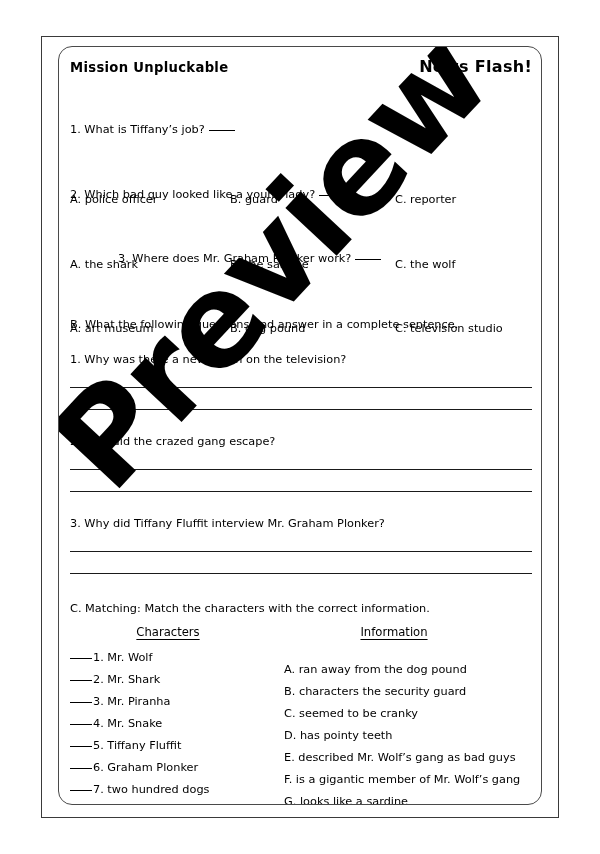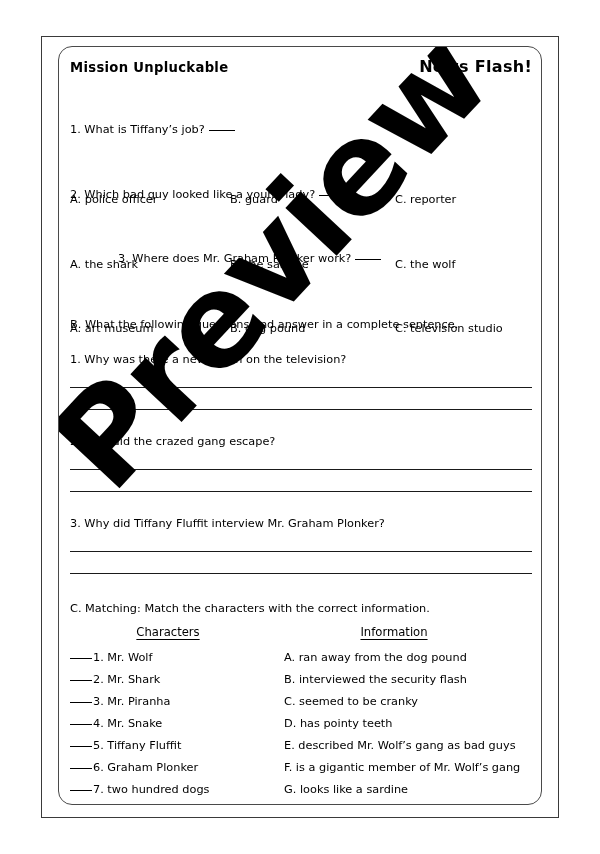--- a/index.html
+++ b/index.html
@@ -133,21 +133,21 @@
   }
   .match-left {
     position: absolute;
     left: 0px;
     top: 0;
     white-space: nowrap;
   }
   .match-right {
     position: absolute;
     left: 214px;
-    top: 0;
+    top: 12px;
     white-space: nowrap;
   }
   .blank-match {
     display: inline-block;
     width: 22px;
     border-bottom: 1.4px solid #000;
     height: 0;
     vertical-align: 2px;
     margin-right: 1px;
   }
@@ -230,21 +230,21 @@
 
     <div class="match-head" style="top:578px;" id="head-characters">Characters</div>
     <div class="match-head" style="top:578px;" id="head-information">Information</div>
 
     <div class="match-row" style="top:604px;">
       <span class="match-left"><span class="blank-match"></span><span>1. Mr. Wolf</span></span>
       <span class="match-right">A. ran away from the dog pound</span>
     </div>
     <div class="match-row" style="top:626px;">
       <span class="match-left"><span class="blank-match"></span><span>2. Mr. Shark</span></span>
-      <span class="match-right">B. interviewed the security flash</span>
+      <span class="match-right">B. characters the security guard</span>
     </div>
     <div class="match-row" style="top:648px;">
       <span class="match-left"><span class="blank-match"></span><span>3. Mr. Piranha</span></span>
       <span class="match-right">C. seemed to be cranky</span>
     </div>
     <div class="match-row" style="top:670px;">
       <span class="match-left"><span class="blank-match"></span><span>4. Mr. Snake</span></span>
       <span class="match-right">D. has pointy teeth</span>
     </div>
     <div class="match-row" style="top:692px;">

